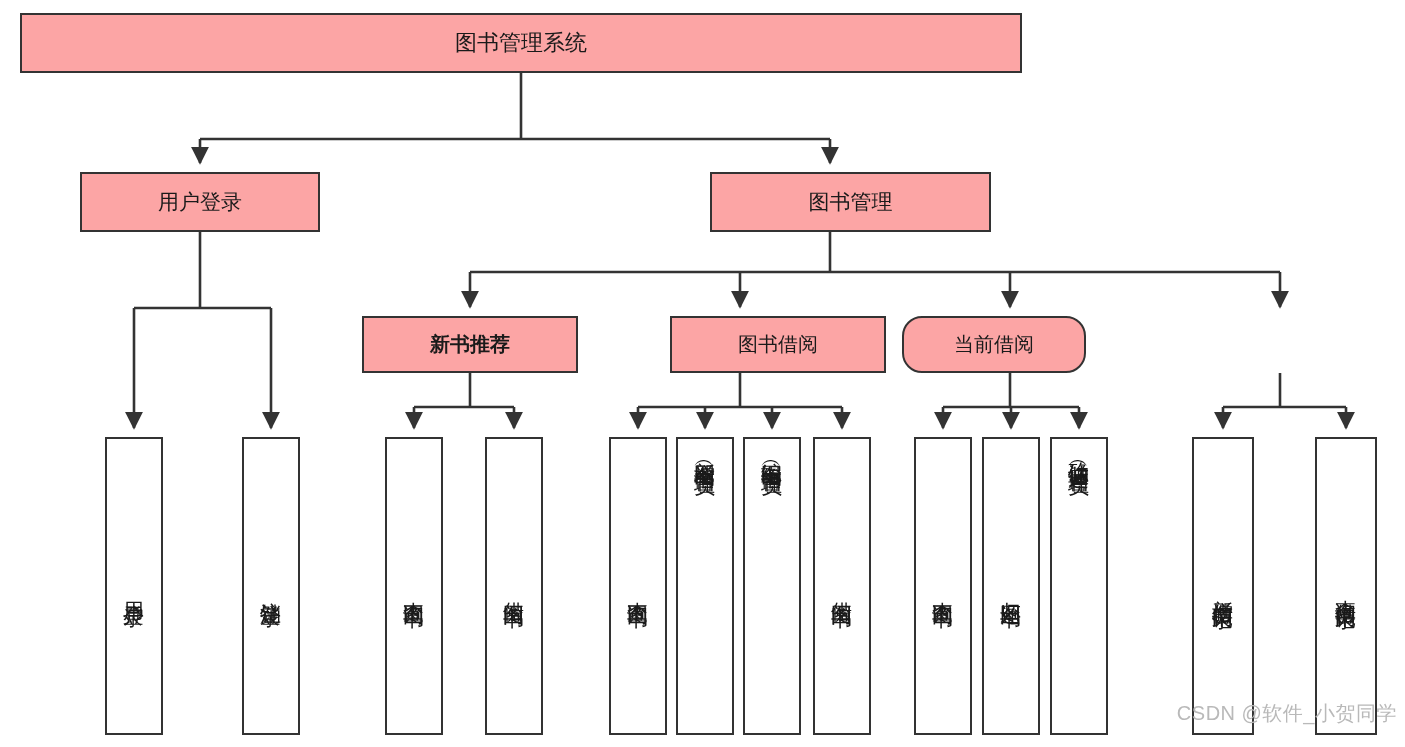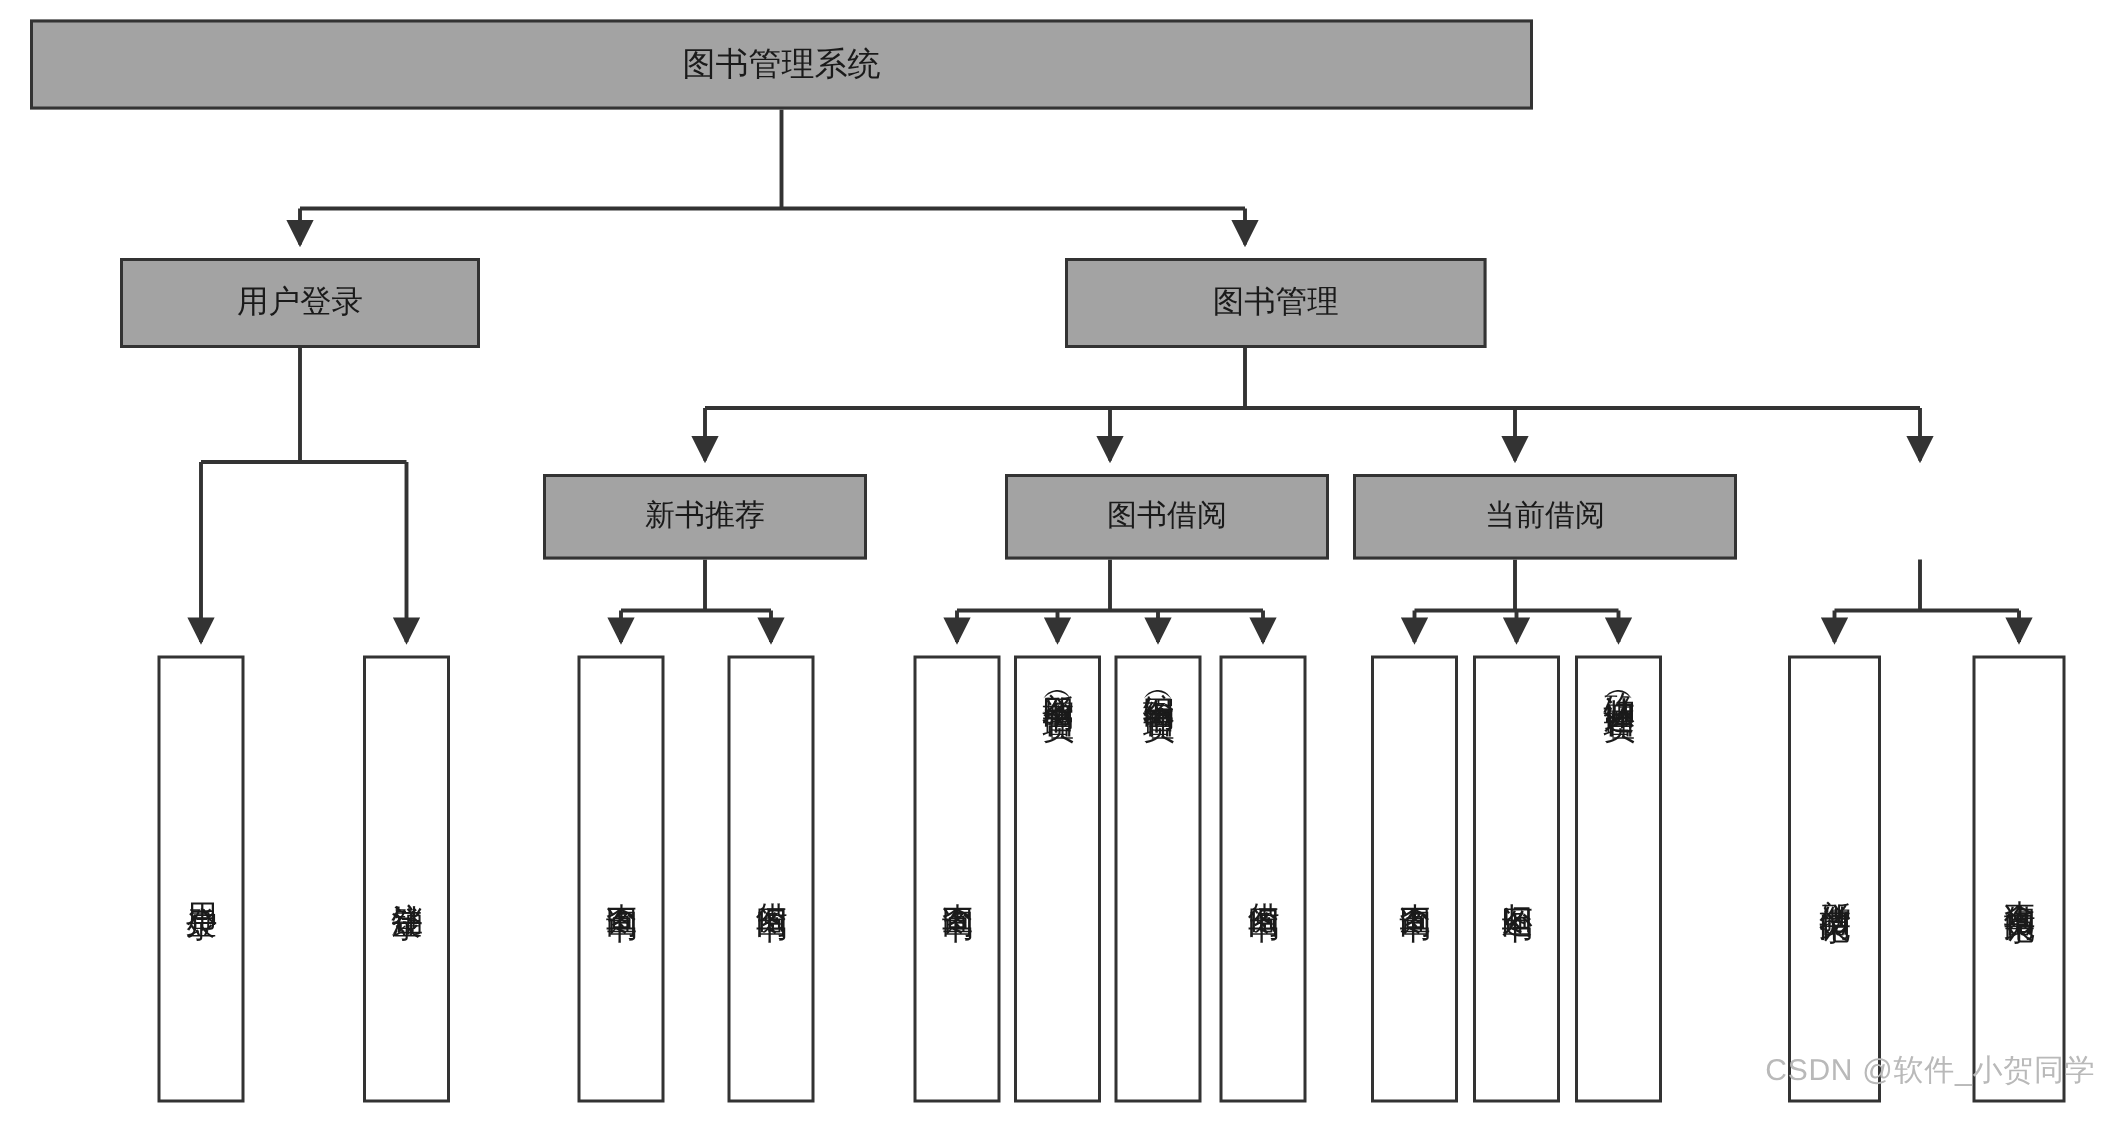--- a/index.html
+++ b/index.html
@@ -22,21 +22,21 @@
     left: 0;
     top: 0;
     width: 1405px;
     height: 747px;
     pointer-events: none;
   }
   .node {
     position: absolute;
     box-sizing: border-box;
     border: 2.5px solid #333333;
-    background: #a3a3a3;
+    background: #fca5a5;
     display: flex;
     align-items: center;
     justify-content: center;
     color: #1a1a1a;
   }
   .node .label {
     display: block;
     text-align: center;
     line-height: 1.12;
     white-space: nowrap;
@@ -137,27 +137,27 @@
     <span class="label">图书管理系统</span>
   </div>
 
   <div class="node lvl1" style="left:80px; top:172px; width:240px; height:60px;">
     <span class="label">用户登录</span>
   </div>
   <div class="node lvl1" style="left:710px; top:172px; width:281px; height:60px;">
     <span class="label">图书管理</span>
   </div>
 
-  <div class="node lvl2" style="left:362px; top:316px; width:216px; height:57px;">
+  <div class="node lvl2" style="left:362px; top:316px; width:216px; height:57px;font-weight:bold;">
     <span class="label">新书推荐</span>
   </div>
   <div class="node lvl2" style="left:632px; top:316px; width:216px; height:57px;margin-left:38px;">
     <span class="label">图书借阅</span>
   </div>
-  <div class="node lvl2" style="left:902px; top:316px; width:256px; height:57px;">
+  <div class="node lvl2" style="left:902px; top:316px; width:184px; height:57px;border-radius:20px;">
     <span class="label">当前借阅</span>
   </div>
 
   <div class="leaf" style="left:105px; top:437px; width:58px; height:298px;">
     <span class="label">用户登录</span>
   </div>
   <div class="leaf" style="left:242px; top:437px; width:58px; height:298px;">
     <span class="label">注销登录</span>
   </div>
 

